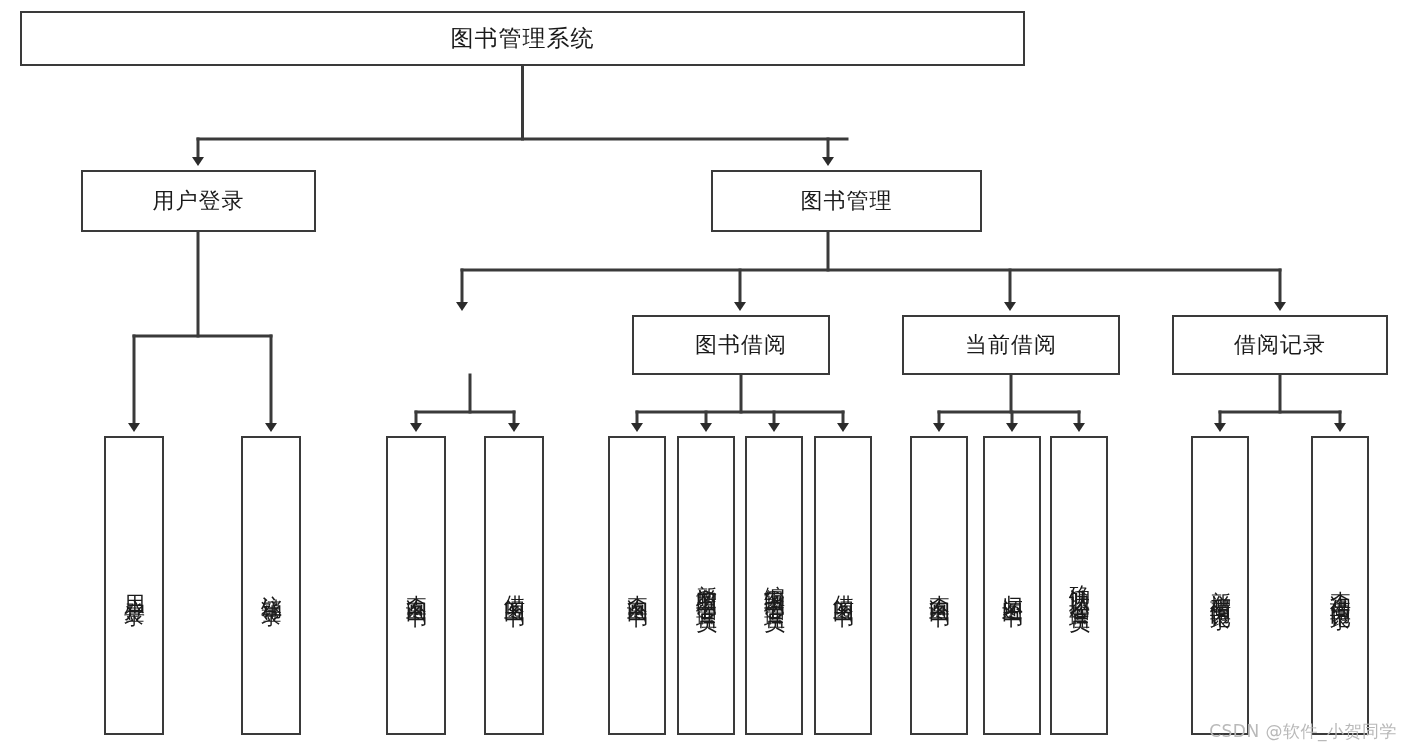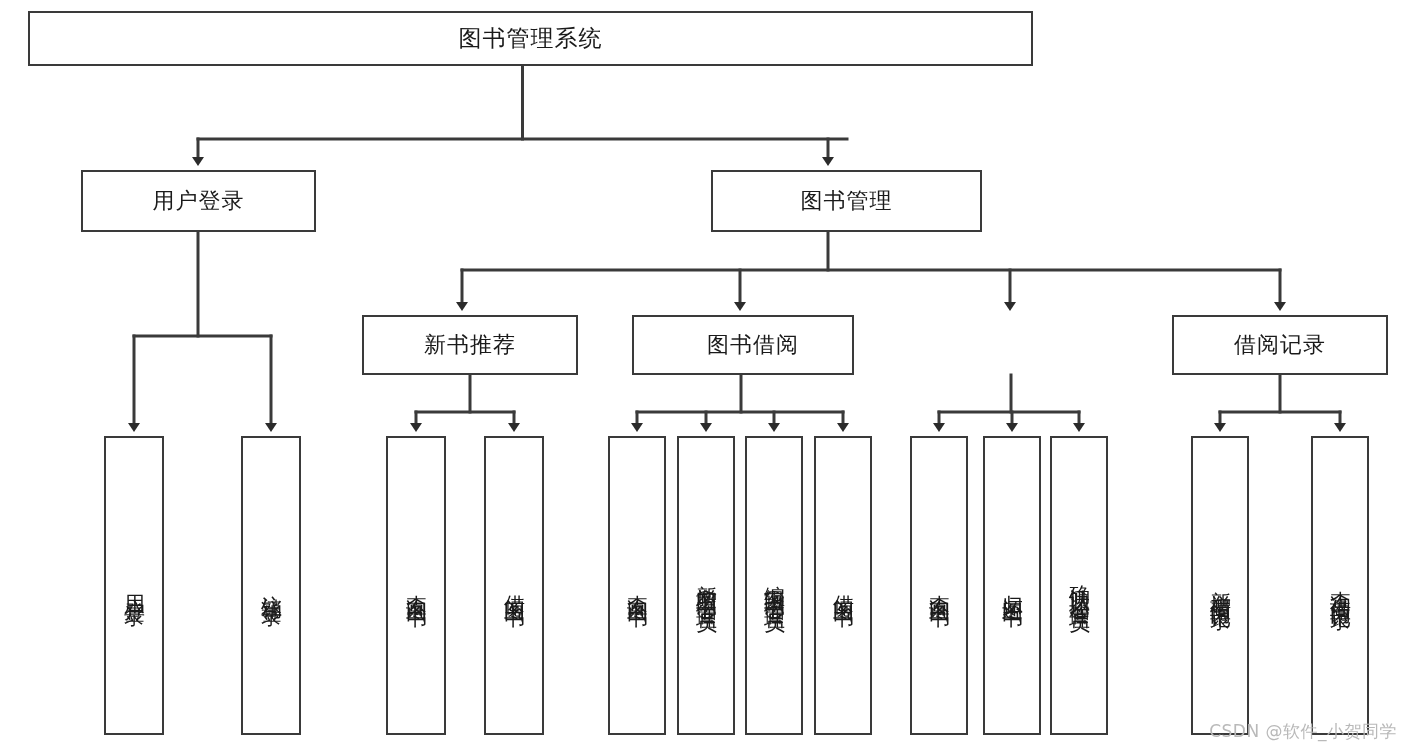--- a/index.html
+++ b/index.html
@@ -91,27 +91,27 @@
       <path d="M1012,412 L1012,424" marker-end="url(#arrow)"></path>
       <path d="M1079,412 L1079,424" marker-end="url(#arrow)"></path>
 
       <path d="M1280,375 L1280,412"></path>
       <path d="M1220,412 L1340,412"></path>
       <path d="M1220,412 L1220,424" marker-end="url(#arrow)"></path>
       <path d="M1340,412 L1340,424" marker-end="url(#arrow)"></path>
     </g>
   </svg>
 
-  <div class="node node-h" id="root-node" style="left:20px;top:11px;width:1005px;height:55px;margin-left:8px;">图书管理系统</div>
+  <div class="node node-h" id="root-node" style="left:20px;top:11px;width:1005px;height:55px;">图书管理系统</div>
 
   <div class="node node-h" style="left:81px;top:170px;width:235px;height:62px;">用户登录</div>
   <div class="node node-h" style="left:711px;top:170px;width:271px;height:62px;">图书管理</div>
 
-  <div class="node node-h" style="left:362px;top:315px;width:216px;height:60px;">新书推荐</div>
-  <div class="node node-h" style="left:632px;top:315px;width:222px;height:60px;padding-left:20px;">图书借阅</div>
+  <div class="node node-h" style="left:632px;top:315px;width:198px;height:60px;padding-left:20px;">图书借阅</div>
+  <div class="node node-h" style="left:902px;top:315px;width:218px;height:60px;">当前借阅</div>
   <div class="node node-h" style="left:1172px;top:315px;width:216px;height:60px;text-align:center;">借阅记录</div>
 
   <div class="node node-leaf" style="left:104px;top:436px;width:60px;height:299px;">用户登录</div>
   <div class="node node-leaf" style="left:241px;top:436px;width:60px;height:299px;">注销登录</div>
 
   <div class="node node-leaf" style="left:386px;top:436px;width:60px;height:299px;">查询图书</div>
   <div class="node node-leaf" style="left:484px;top:436px;width:60px;height:299px;">借阅图书</div>
 
   <div class="node node-leaf" style="left:608px;top:436px;width:58px;height:299px;">查询图书</div>
   <div class="node node-leaf" style="left:677px;top:436px;width:58px;height:299px;">新增图书（管理员）</div>

